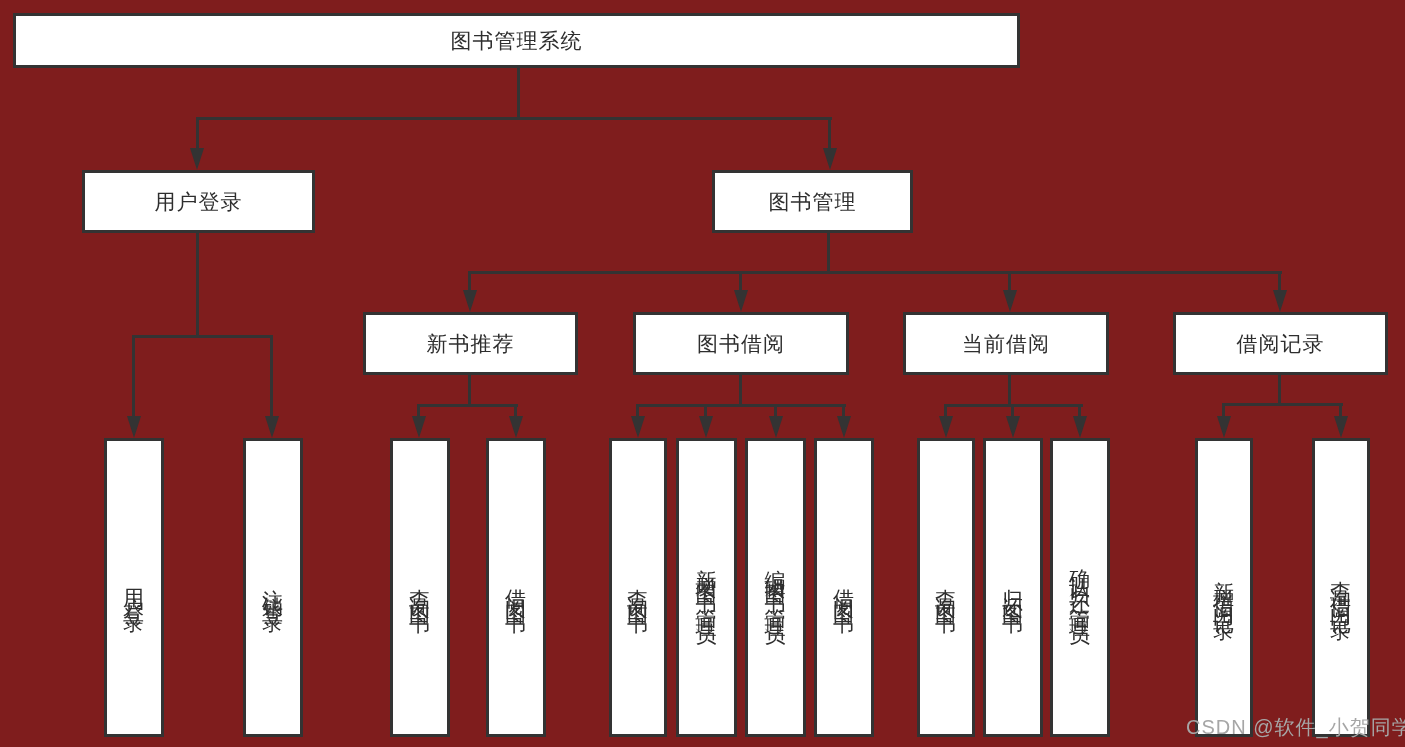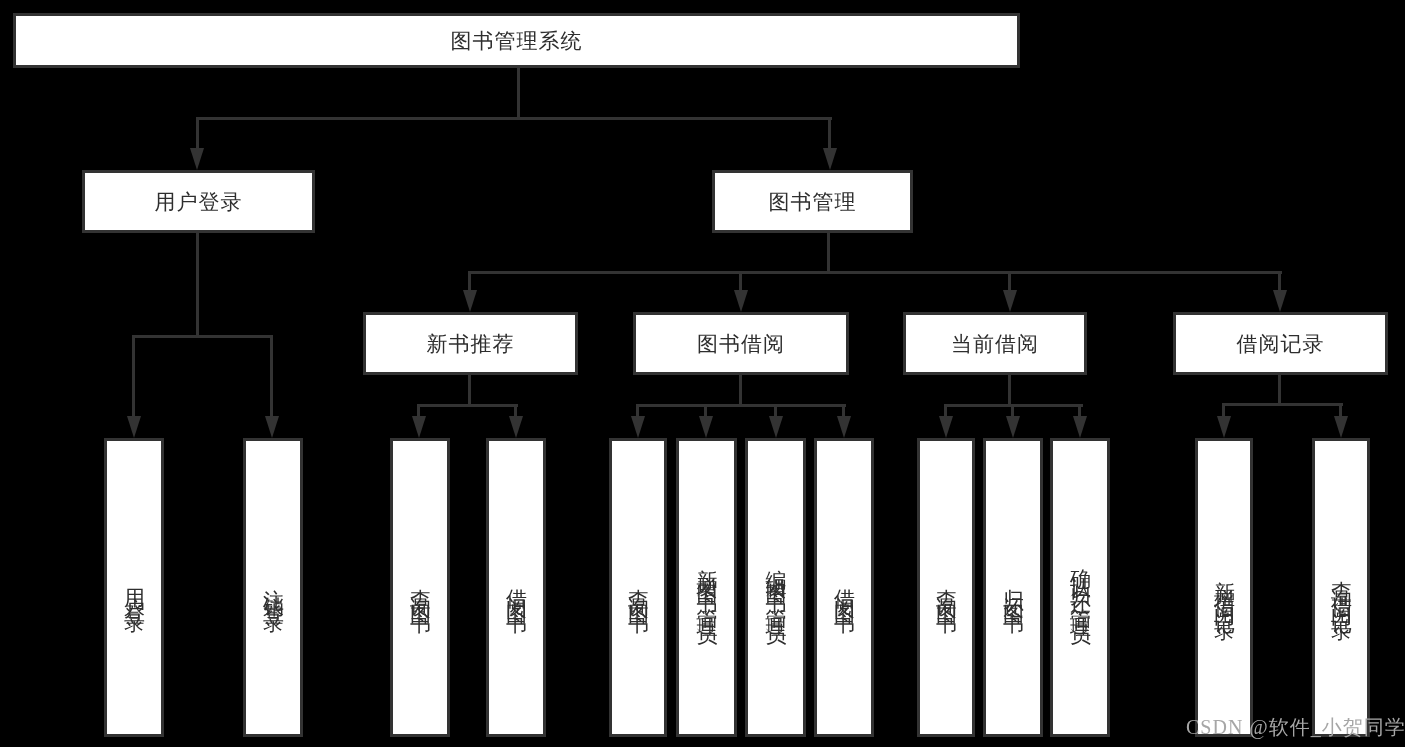--- a/index.html
+++ b/index.html
@@ -1,18 +1,18 @@
 <!DOCTYPE html>
 <html><head>
 <meta charset="utf-8">
 <style>
   html,body { margin:0; padding:0; background:#ffffff; }
   .canvas {
-    position:relative; width:1405px; height:747px; background:#000000;
-    font-family:Liberation Serif, serif; color:#2e2e2e; overflow:hidden;
+    position:relative; width:1405px; height:747px; background:#7f1d1d;
+    font-family:Liberation Sans, sans-serif; color:#2e2e2e; overflow:hidden;
   }
   .node {
     position:absolute; background:#ffffff; border:3px solid #333333;
     box-sizing:border-box; display:flex; align-items:center; justify-content:center;
   }
   .hlabel { font-size:21px; letter-spacing:1px; white-space:nowrap; }
   .vlabel {
     writing-mode:vertical-rl; text-orientation:mixed;
     font-size:21px; letter-spacing:8px; line-height:1; white-space:nowrap;
   }
@@ -68,21 +68,21 @@
   <div class="arrow" style="left:1003px; top:290px;"></div>
   <div class="vline" style="left:1278px; top:272px; height:22px;"></div>
   <div class="arrow" style="left:1273px; top:290px;"></div>
 
   <div class="node" style="left:363px; top:312px; width:215px; height:63px;">
     <span class="hlabel">新书推荐</span>
   </div>
   <div class="node" style="left:633px; top:312px; width:216px; height:63px;">
     <span class="hlabel">图书借阅</span>
   </div>
-  <div class="node" style="left:903px; top:312px; width:184px; height:63px;">
+  <div class="node" style="left:903px; top:312px; width:206px; height:63px;">
     <span class="hlabel">当前借阅</span>
   </div>
   <div class="node" style="left:1173px; top:312px; width:215px; height:63px;">
     <span class="hlabel">借阅记录</span>
   </div>
 
   <div class="vline" style="left:468px; top:375px; height:31px;"></div>
   <div class="hline" style="left:417px; top:404px; width:101px;"></div>
   <div class="vline" style="left:417px; top:405px; height:14px;"></div>
   <div class="arrow" style="left:412px; top:416px;"></div>

